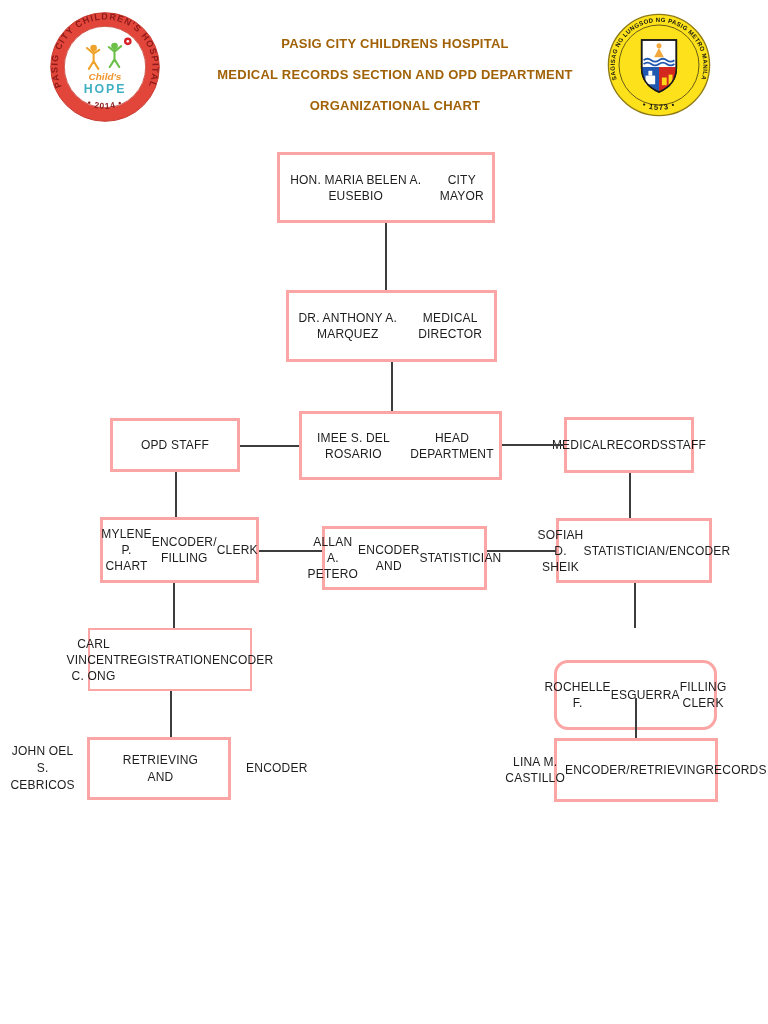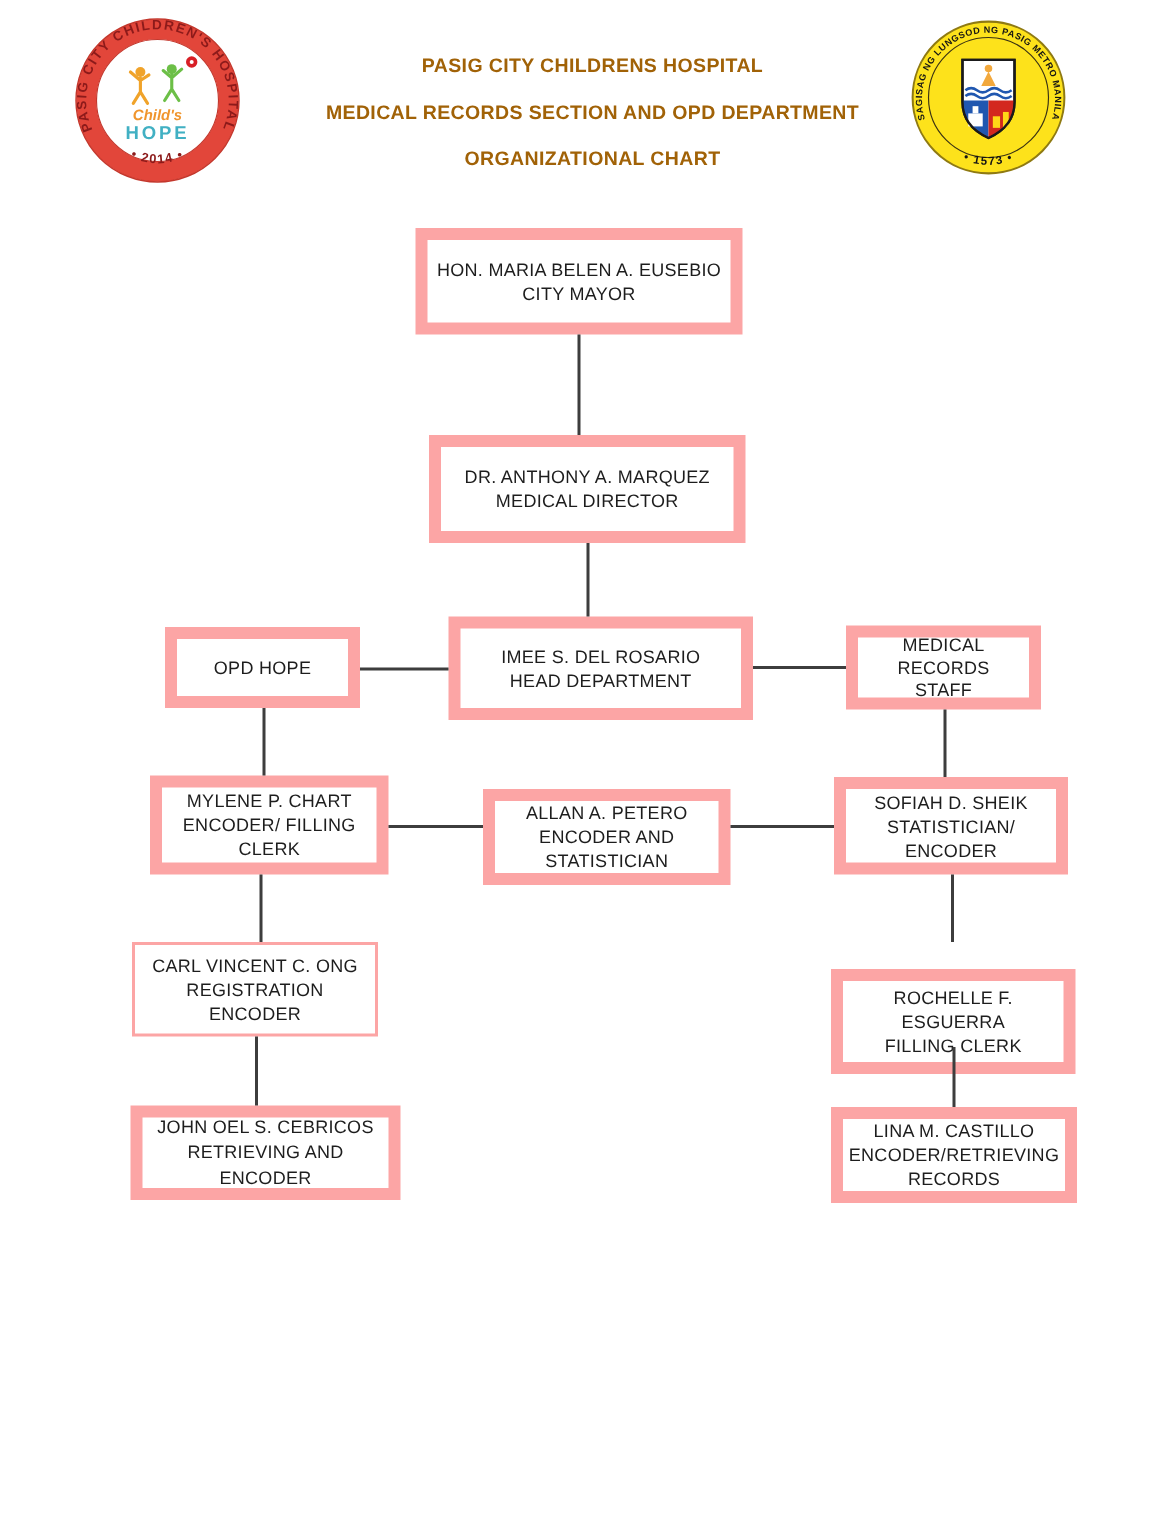--- a/index.html
+++ b/index.html
@@ -6,22 +6,22 @@
   body{width:768px;height:1024px;font-family:"Liberation Sans","DejaVu Sans",sans-serif;}
   .page{position:relative;width:768px;height:1024px;background:#ffffff;overflow:hidden;}
 
   .titles{position:absolute;top:36px;left:22px;right:0;text-align:center;}
   .title-line{font-size:13px;font-weight:bold;color:#a16207;letter-spacing:.25px;height:16px;line-height:16px;margin-bottom:15px;}
 
   .logo{position:absolute;}
   .logo-left{left:47px;top:10px;width:116px;height:114px;}
   .logo-right{left:606px;top:12px;width:106px;height:106px;}
 
-  .node{position:absolute;box-sizing:border-box;border:8px solid #fca5a5;background:#fff;
-        display:flex;flex-direction:column;align-items:center;justify-content:center;
+  .node{position:absolute;box-sizing:border-box;border:3px solid #fca5a5;background:#fff;
+        display:flex;flex-direction:row;align-items:center;justify-content:center;
         text-align:center;font-size:12px;line-height:16px;color:#1d1d1d;letter-spacing:.2px;}
   .node span{display:block;}
 
   .conn{position:absolute;background:#3d3d3d;}
   .conn.v{width:1.5px;}
   .conn.h{height:1.5px;}
 </style>
 </head>
 <body>
 
@@ -94,21 +94,21 @@
     <span>HON. MARIA BELEN A. EUSEBIO</span>
     <span>CITY MAYOR</span>
   </div>
 
   <div class="node" style="left:286px;top:290px;width:211px;height:72px;">
     <span>DR. ANTHONY A. MARQUEZ</span>
     <span>MEDICAL DIRECTOR</span>
   </div>
 
   <div class="node" style="left:110px;top:418px;width:130px;height:54px;">
-    <span>OPD HOPE</span>
+    <span>OPD STAFF</span>
   </div>
 
   <div class="node" style="left:299px;top:411px;width:203px;height:69px;">
     <span>IMEE S. DEL ROSARIO</span>
     <span>HEAD DEPARTMENT</span>
   </div>
 
   <div class="node" style="left:564px;top:417px;width:130px;height:56px;line-height:15px;text-align:center;">
     <span>MEDICAL</span>
     <span>RECORDS</span>
@@ -132,27 +132,27 @@
     <span>STATISTICIAN/</span>
     <span>ENCODER</span>
   </div>
 
   <div class="node" style="left:88px;top:628px;width:164px;height:63px;border-width:2px;">
     <span>CARL VINCENT C. ONG</span>
     <span>REGISTRATION</span>
     <span>ENCODER</span>
   </div>
 
-  <div class="node" style="left:554px;top:646px;width:163px;height:70px;">
+  <div class="node" style="left:554px;top:660px;width:163px;height:70px;border-radius:14px;">
     <span>ROCHELLE F.</span>
     <span>ESGUERRA</span>
     <span>FILLING CLERK</span>
   </div>
 
-  <div class="node" style="left:87px;top:737px;width:180px;height:63px;line-height:17px;">
+  <div class="node" style="left:87px;top:737px;width:144px;height:63px;line-height:17px;gap:48px;">
     <span>JOHN OEL S. CEBRICOS</span>
     <span>RETRIEVING AND</span>
     <span>ENCODER</span>
   </div>
 
   <div class="node" style="left:554px;top:738px;width:164px;height:64px;">
     <span>LINA M. CASTILLO</span>
     <span>ENCODER/RETRIEVING</span>
     <span>RECORDS</span>
   </div>

